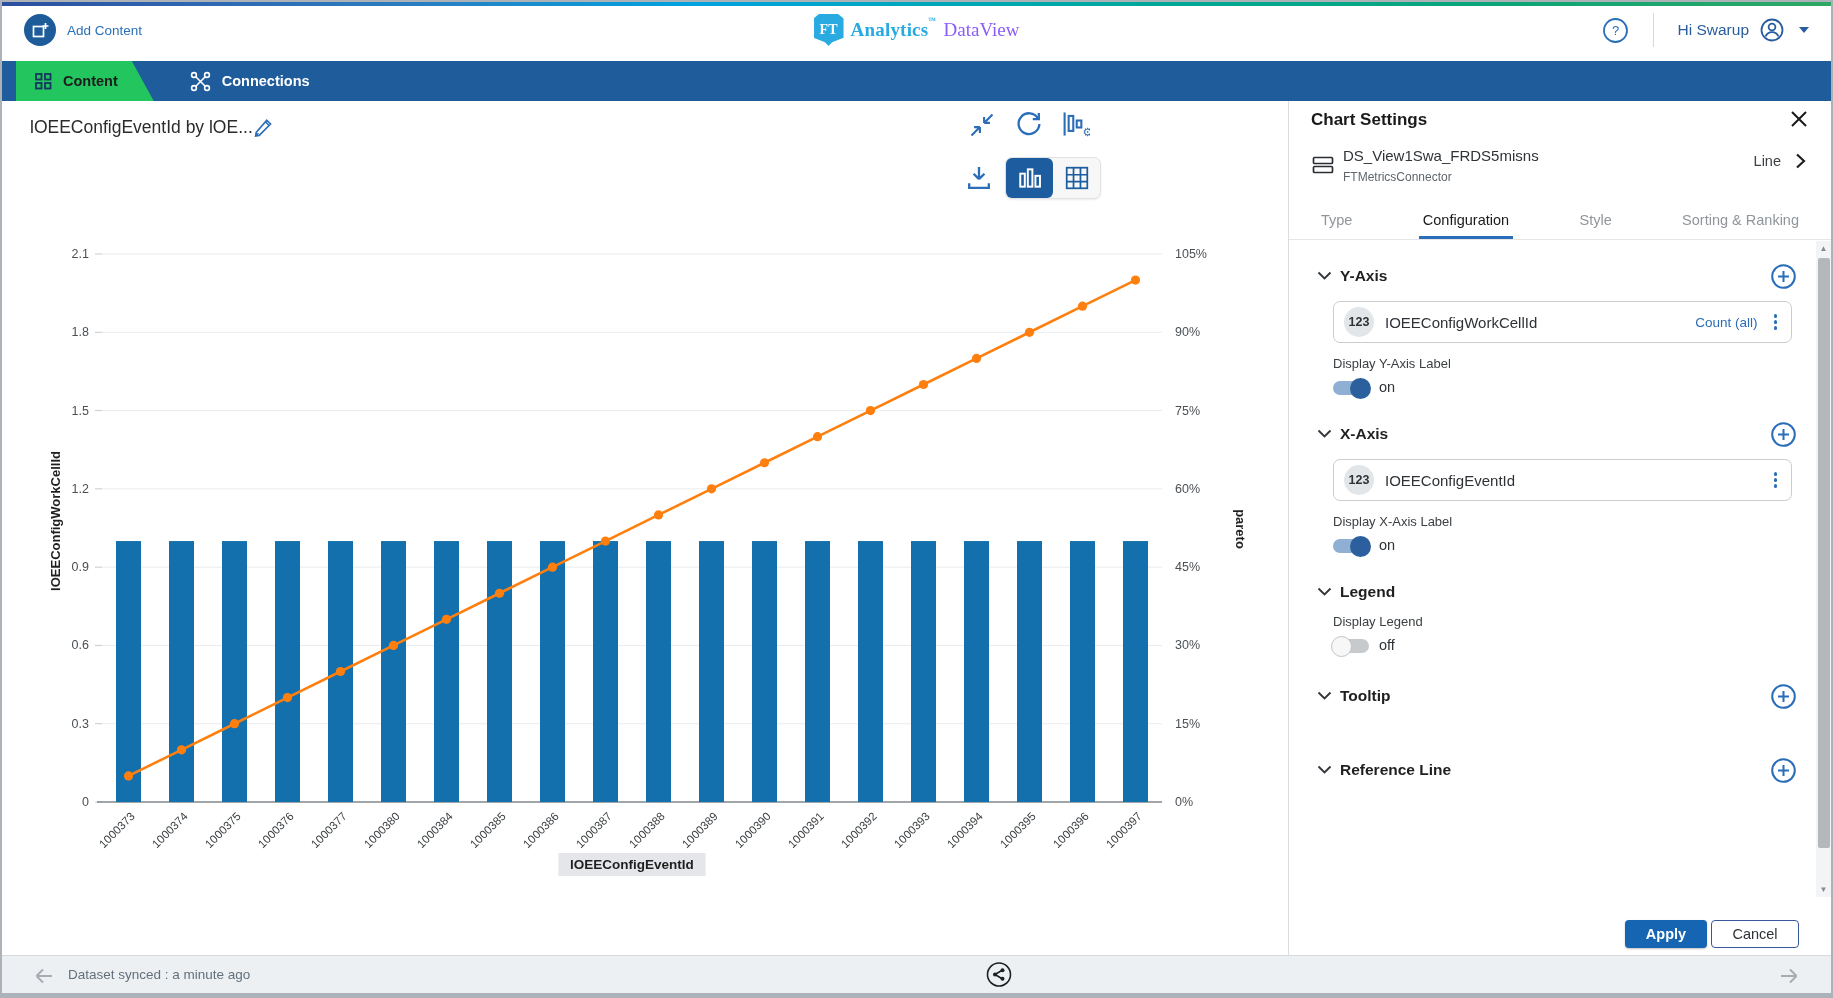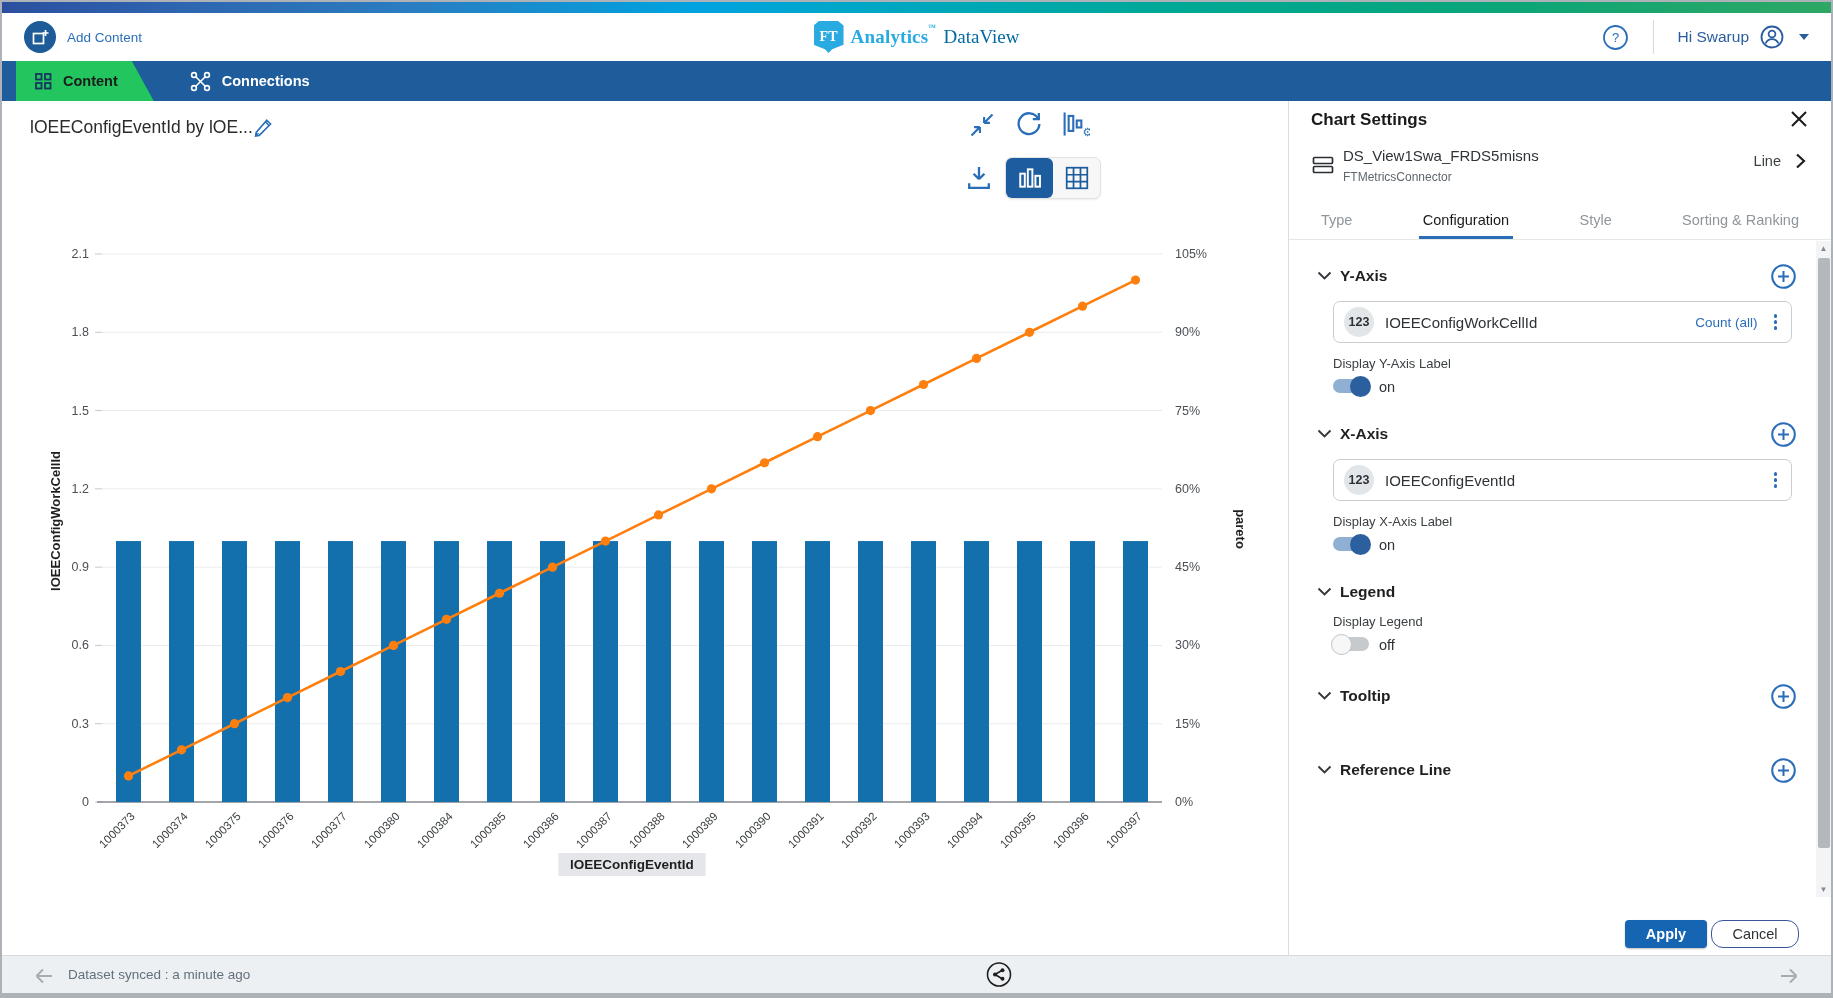--- a/index.html
+++ b/index.html
@@ -5,30 +5,30 @@
   * { margin:0; padding:0; box-sizing:border-box; }
   html,body { background:#9aa0a6; font-family:"Liberation Sans", sans-serif; }
   .window{
     position:relative; width:1833px; height:998px; background:#fff;
     border:2px solid #adb2b8; border-bottom-width:5px; overflow:hidden;
   }
   
   .grad{position:absolute;top:0;left:0;right:0;height:11px;
     background:linear-gradient(90deg,#2b4f9e 0%,#2e66b0 10%,#2a7cc0 22%,#00a3e0 38%,#00a7bd 50%,#00a896 64%,#0ba578 82%,#2ea764 100%);}
   
-  .topbar{position:absolute;top:11px;left:0;right:0;height:48px;background:#fff;display:flex;align-items:center;padding:0 22px;}
+  .topbar{position:absolute;top:4px;left:0;right:0;height:48px;background:#fff;display:flex;align-items:center;padding:0 22px;}
   .addc{display:flex;align-items:center;gap:11px;cursor:pointer;}
   .addc .circ{width:32px;height:32px;border-radius:50%;background:#1d5c99;display:flex;align-items:center;justify-content:center;}
   .addc .lbl{color:#2a70b8;font-size:13.5px;}
   .brand{position:absolute;left:50%;top:0;height:48px;transform:translateX(-50%);display:flex;align-items:center;gap:7px;font-family:Liberation Serif, serif;}
   .brand .badge{width:30px;height:32px;background:#29abe2;color:#fff;font-weight:bold;font-size:14px;display:flex;align-items:center;justify-content:center;
     clip-path:polygon(18% 0,82% 0,100% 14%,100% 74%,62% 88%,50% 100%,38% 88%,0 74%,0 14%);}
   .brand .an{color:#29abe2;font-weight:bold;font-size:19px;letter-spacing:.2px;}
   .brand .tm{color:#29abe2;font-size:8px;vertical-align:super;position:relative;top:-6px;}
-  .brand .dv{color:#0369a1;font-size:19px;}
+  .brand .dv{color:#8b5cf6;font-size:19px;}
   .top-right{margin-left:auto;display:flex;align-items:center;}
   .vdiv{width:1px;height:34px;background:#d6d9dc;margin:0 24px;}
   .greet{color:#2a5d9e;font-size:15.5px;margin-right:10px;}
   .caret{width:0;height:0;border-left:5.5px solid transparent;border-right:5.5px solid transparent;border-top:6px solid #2a5d9e;margin-left:14px;}
   
   .tabbar{position:absolute;top:59px;left:0;right:0;height:40px;background:#1e5c9c;display:flex;align-items:stretch;}
   .tab-content{margin-left:14px;background:#22c55e;display:flex;align-items:center;gap:10px;padding:0 36px 0 18px;
     clip-path:polygon(0 0,calc(100% - 22px) 0,100% 100%,0 100%);font-size:14.5px;font-weight:600;color:#1c1c1c;cursor:pointer;}
   .tab-conn{display:flex;align-items:center;gap:11px;color:#fff;font-size:14.5px;font-weight:600;padding:0 20px;margin-left:16px;cursor:pointer;}
   
@@ -59,36 +59,36 @@
   .sec-head .chev{margin-right:8px;display:flex;}
   .sec-head .t{font-size:15.5px;font-weight:bold;color:#1f1f1f;}
   .plus{position:absolute;right:0;top:-4px;cursor:pointer;}
   .card{margin:16px 5px 0 16px;height:42px;border:1px solid #c9cdd1;border-radius:7px;display:flex;align-items:center;padding:0 10px;}
   .badge123{width:30px;height:30px;border-radius:50%;background:#e3e6e9;display:flex;align-items:center;justify-content:center;font-weight:bold;font-size:12.5px;color:#2f3337;}
   .fname{margin-left:11px;font-size:15px;color:#2f3337;}
   .agg{margin-left:auto;font-size:13.5px;color:#2a6db8;}
   .kebab{display:flex;flex-direction:column;gap:2.5px;margin-left:12px;padding:2px 4px;cursor:pointer;}
   .kebab i{width:3.5px;height:3.5px;border-radius:50%;background:#2a6db8;display:block;}
   .tog-label{margin:13px 0 0 16px;font-size:13px;color:#3c4043;}
-  .tog-row{margin:8px 0 0 16px;display:flex;align-items:flex-start;gap:10px;}
+  .tog-row{margin:8px 0 0 16px;display:flex;align-items:flex-end;gap:10px;}
   .toggle{position:relative;width:36px;height:14px;border-radius:7px;cursor:pointer;}
   .toggle .knob{position:absolute;top:-3.5px;width:21px;height:21px;border-radius:50%;}
   .toggle.on{background:#8fafd3;}.toggle.on .knob{right:-2px;background:#2c5f9e;}
   .toggle.off{background:#c7cacd;}.toggle.off .knob{left:-2px;background:#f7f7f7;border:1px solid #c0c3c6;}
   .tog-state{font-size:14.5px;color:#2f3337;}
   .gap24{margin-top:30px;} .gap34{margin-top:34px;} .gap56{margin-top:56px;}
   
   .sbar{position:absolute;top:140px;right:0;width:15px;height:656px;background:#f3f4f5;}
   .sb-arrow{height:15px;display:flex;align-items:center;justify-content:center;font-size:8px;color:#85898d;cursor:pointer;}
   .sb-thumb{position:absolute;top:17px;left:1.5px;width:12px;height:590px;background:#b4b8bc;border-radius:2px;cursor:pointer;}
   .sb-arrow.down{position:absolute;bottom:0;left:0;right:0;}
   
   .p-btns{position:absolute;right:32px;bottom:7px;display:flex;gap:4px;}
   .btn-apply{width:82px;height:28px;background:#1565b2;color:#fff;font-weight:bold;font-size:14.5px;border:none;border-radius:4px;cursor:pointer;box-shadow:0 1px 2px rgba(0,0,0,.25);}
-  .btn-cancel{width:88px;height:28px;background:#fff;color:#2f3337;font-size:14.5px;border:1px solid #39589c;border-radius:12px;cursor:pointer;}
+  .btn-cancel{width:88px;height:28px;background:#fff;color:#2f3337;font-size:14.5px;border:1px solid #39589c;border-radius:4px;cursor:pointer;}
   
   .statusbar{position:absolute;left:0;right:0;bottom:0;height:38px;background:#edf0f2;border-top:1px solid #d7dadd;}
   .sb-back{position:absolute;left:30px;top:8px;cursor:pointer;}
   .sb-text{position:absolute;left:66px;top:11px;font-size:13.5px;color:#63707b;}
   .sb-share{position:absolute;left:54.5%;top:5px;transform:translateX(-50%);cursor:pointer;}
   .sb-fwd{position:absolute;right:30px;top:8px;cursor:pointer;}
 </style>
 </head>
 <body>
 

